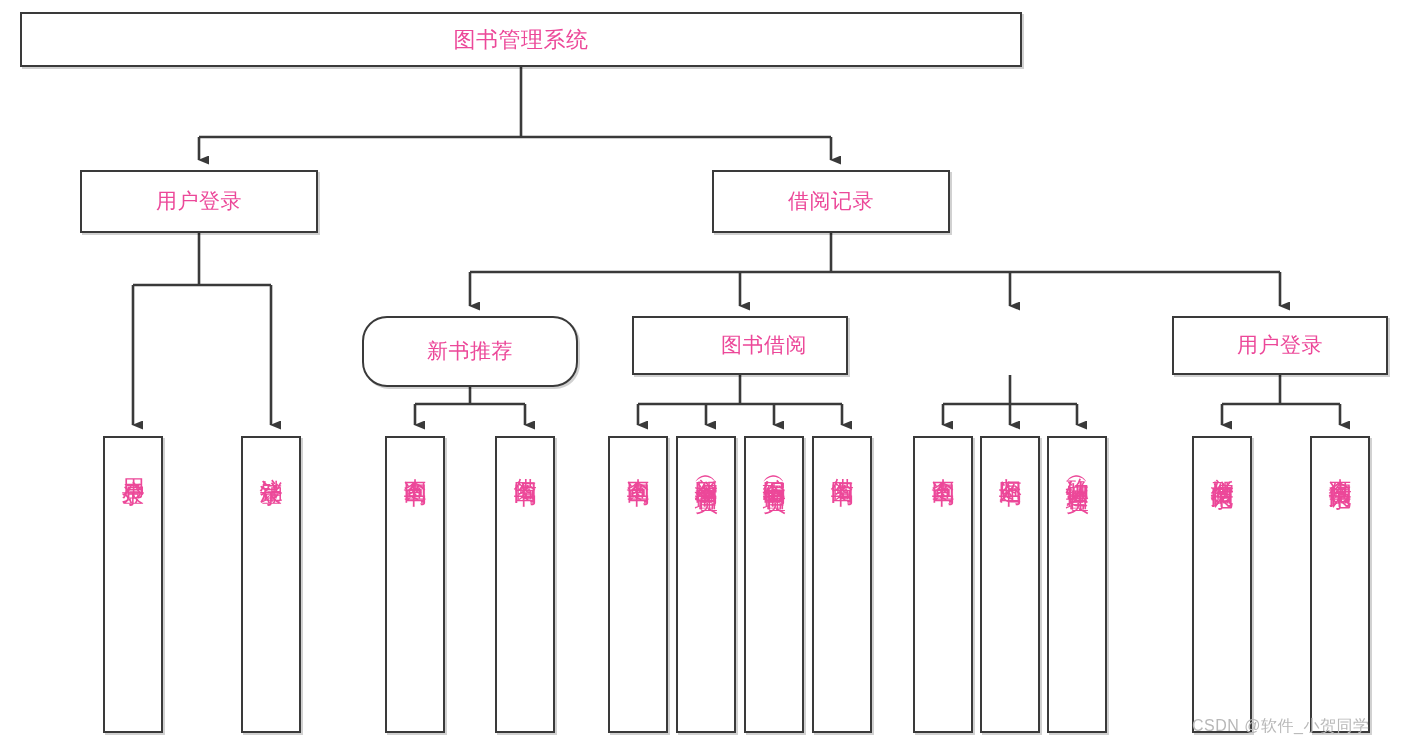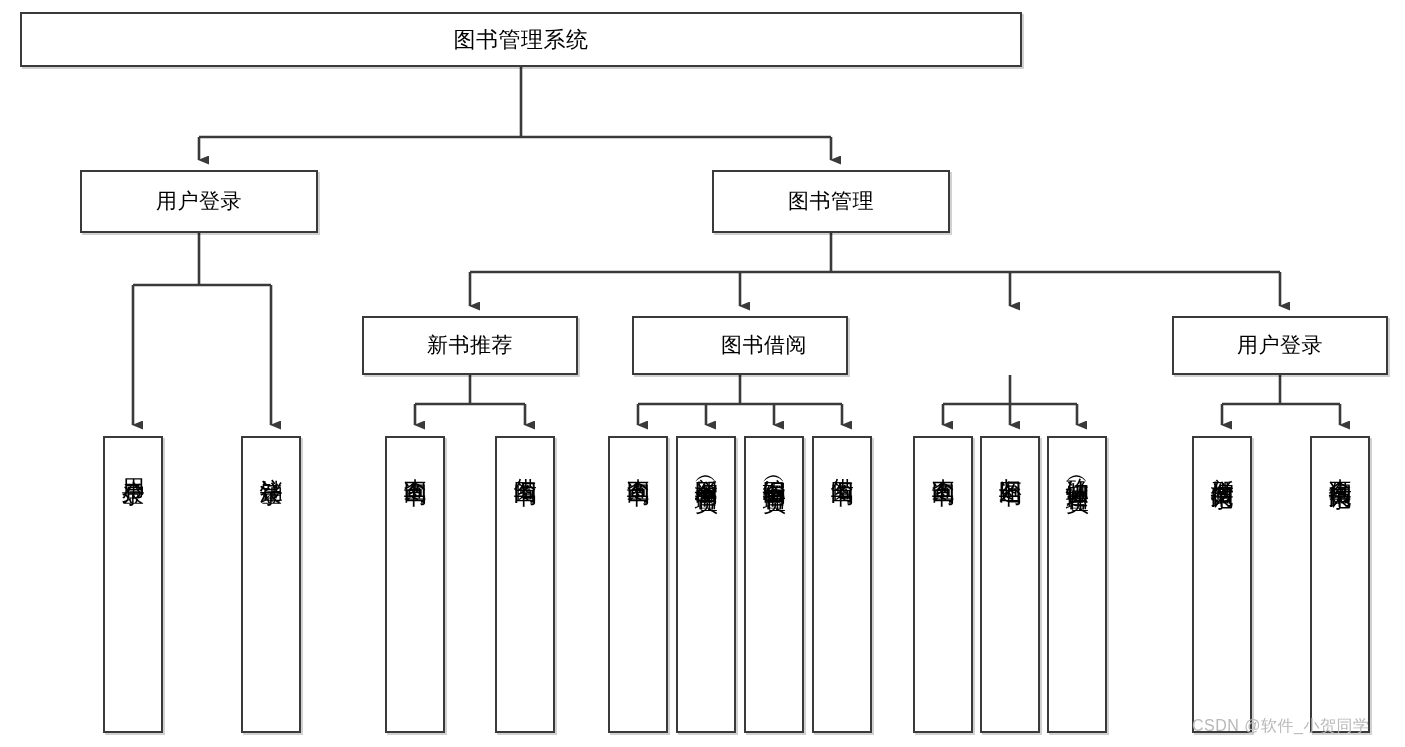--- a/index.html
+++ b/index.html
@@ -27,21 +27,21 @@
   }
   .node {
     position: absolute;
     box-sizing: border-box;
     background: #ffffff;
     border: 2px solid #3a3a3a;
     box-shadow: 2px 2px 0 rgba(0,0,0,0.18);
     display: flex;
     align-items: center;
     justify-content: center;
-    color: #000000;
+    color: #ec4899;
   }
   .node .lbl {
     display: block;
     text-align: center;
     line-height: 1.18;
     letter-spacing: 0.5px;
   }
   
   .node.h .lbl {
     font-size: 21px;
@@ -129,24 +129,24 @@
   </svg>
 
   <div class="node h root" style="left:20px; top:12px; width:1002px; height:55px;">
     <span class="lbl">图书管理系统</span>
   </div>
 
   <div class="node h" style="left:80px; top:170px; width:238px; height:63px;">
     <span class="lbl">用户登录</span>
   </div>
   <div class="node h" style="left:712px; top:170px; width:238px; height:63px;">
-    <span class="lbl">图书管理</span>
-  </div>
-
-  <div class="node h" style="left:362px; top:316px; width:216px; height:59px;">
+    <span class="lbl">借阅记录</span>
+  </div>
+
+  <div class="node h" style="left:362px; top:316px; width:216px; height:71px;border-radius:25px;">
     <span class="lbl">新书推荐</span>
   </div>
   <div class="node h" style="left:632px; top:316px; width:216px; height:59px;padding-left:48px;">
     <span class="lbl">图书借阅</span>
   </div>
   <div class="node h" style="left:1172px; top:316px; width:216px; height:59px;">
     <span class="lbl">用户登录</span>
   </div>
 
   <div class="node v" style="left:103px; top:436px; width:60px; height:297px;">

